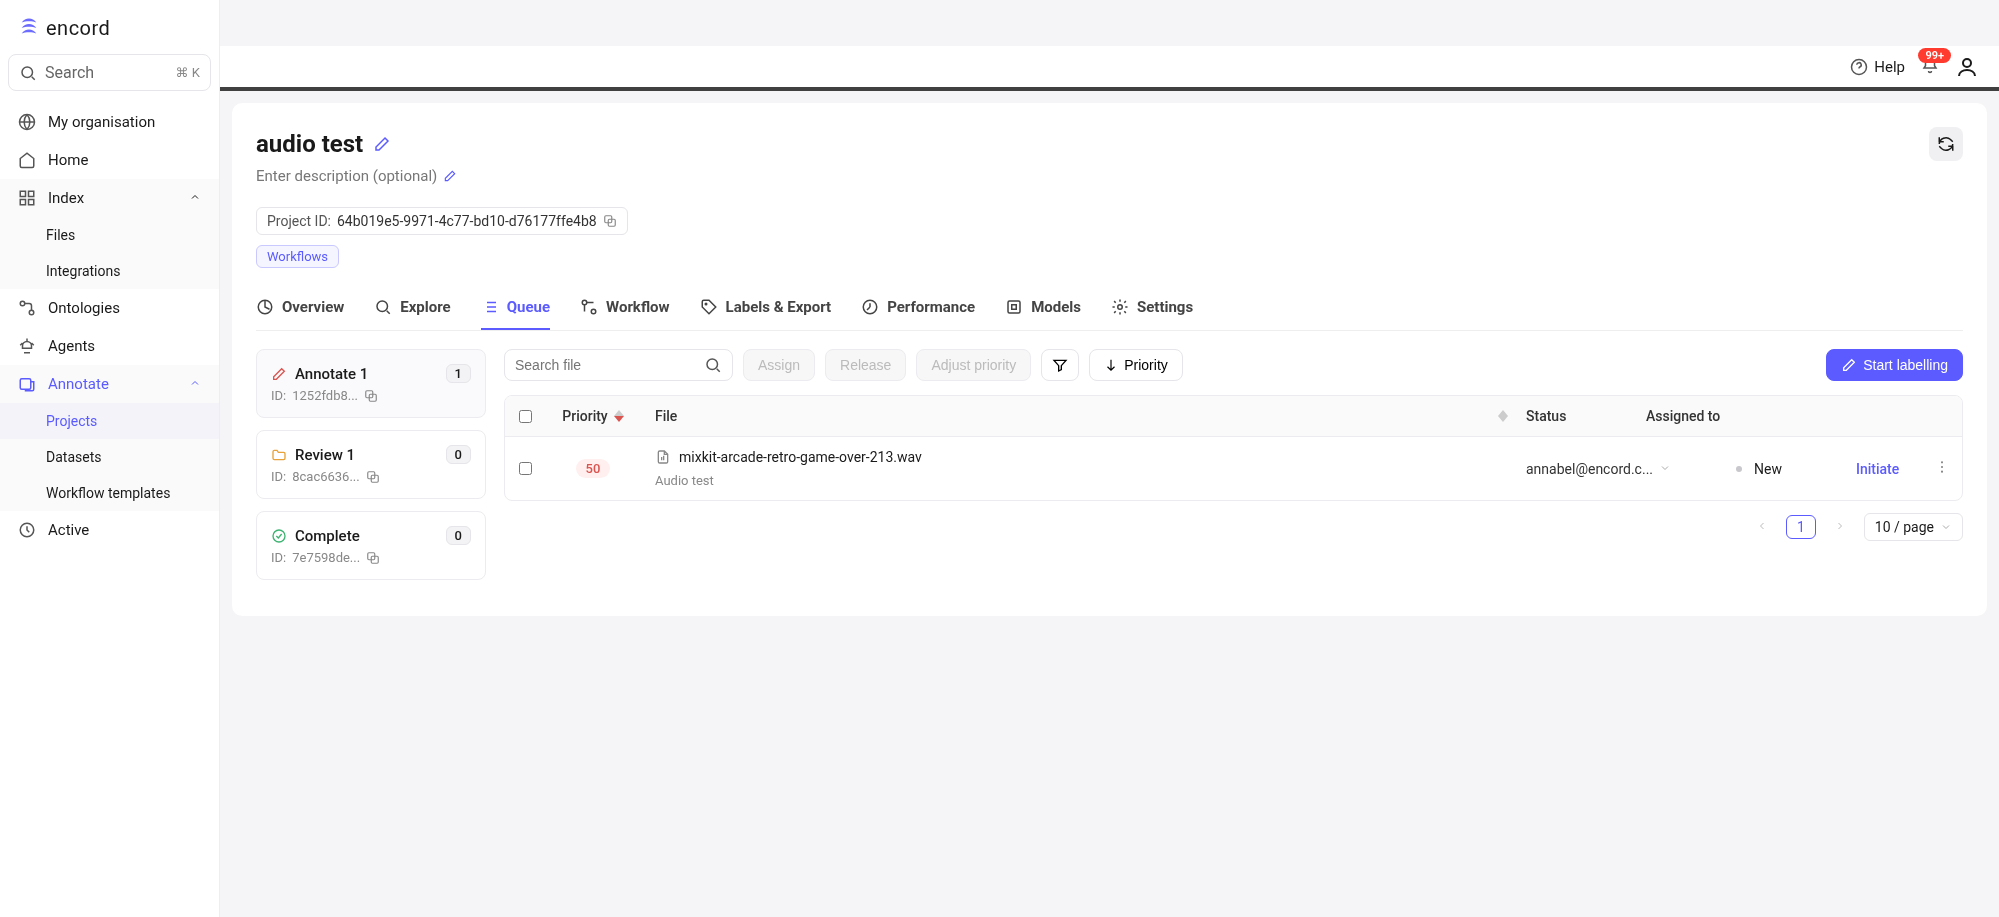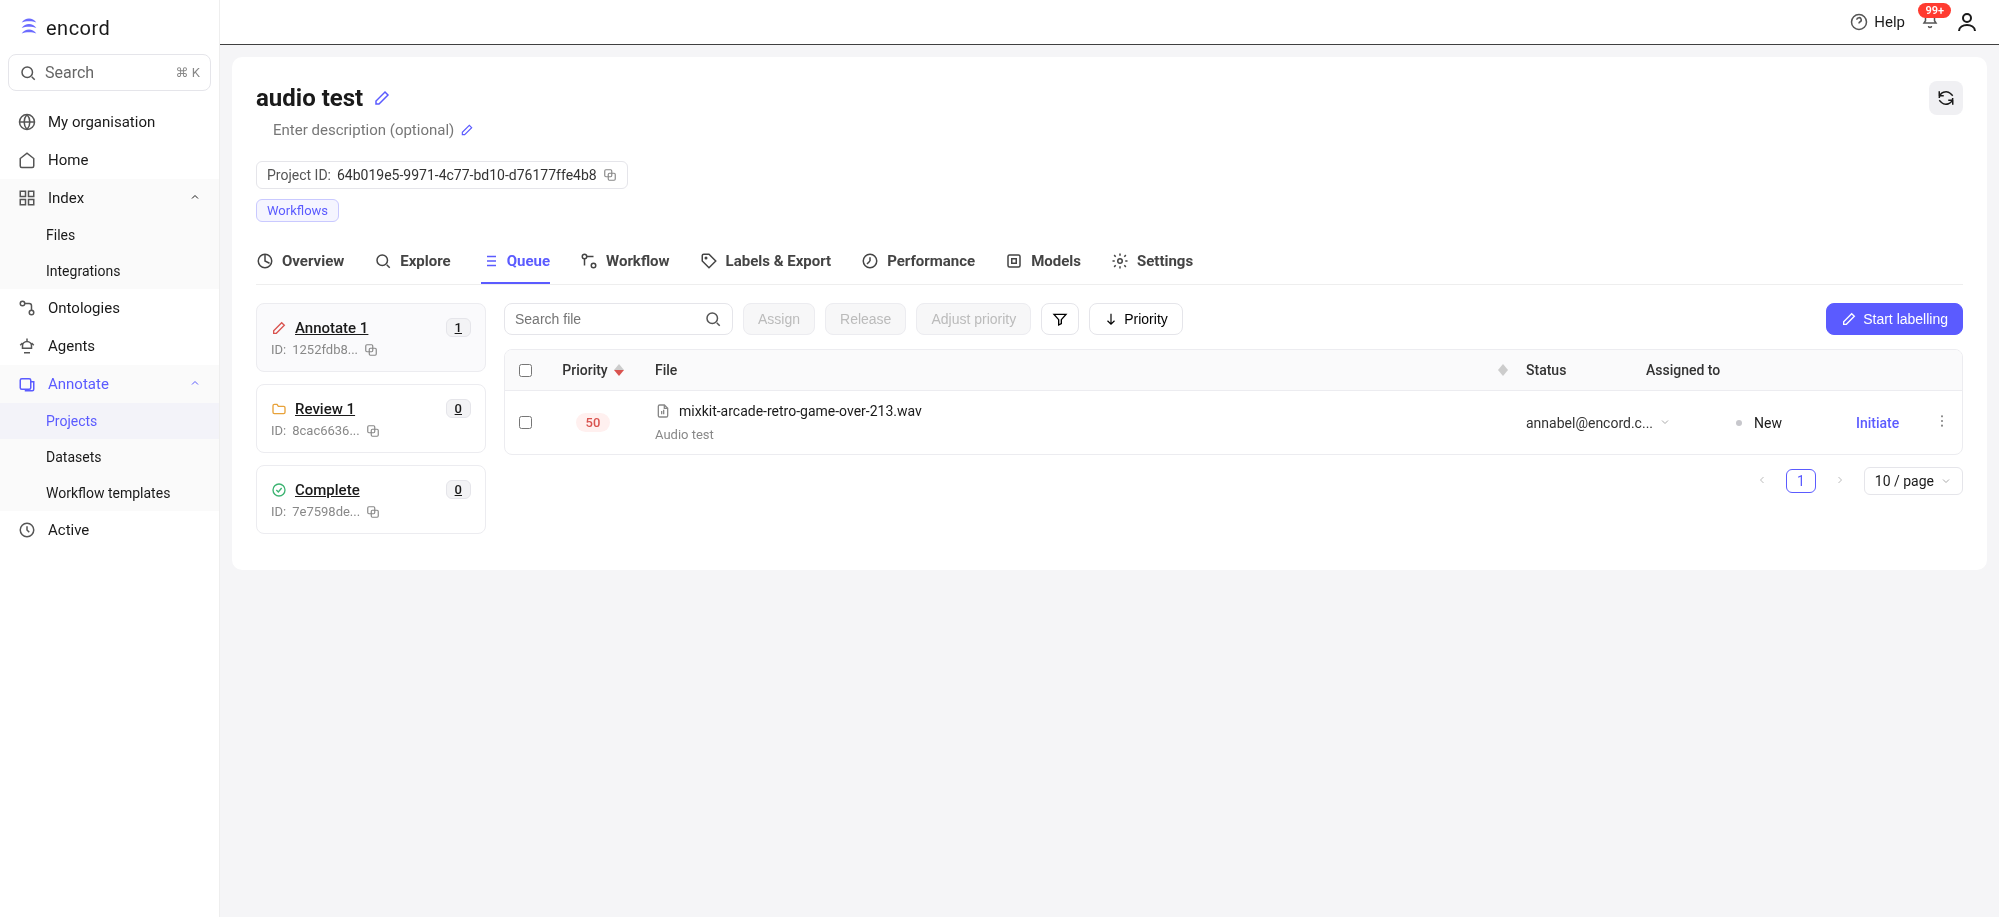--- a/index.html
+++ b/index.html
@@ -18,53 +18,53 @@
 .nav-item.sub { padding-left: 46px; font-size: 14px; }
 .nav-item.active { color: #5b5bff; background: #f3f3f9; }
 .nav-item.sub.active { background: #f3f3f9; }
 .nav-group { background: #fafafa; }
 .nav-group-header { display: flex; align-items: center; gap: 12px; padding: 10px 18px; font-size: 15px; cursor: pointer; }
 .ic { width: 18px; height: 18px; display: inline-flex; align-items: center; justify-content: center; color: #555; }
 .ic svg { width: 18px; height: 18px; }
 
 
 .main { flex: 1; display: flex; flex-direction: column; }
-.topbar { height: 45px; background: #fff; border-bottom: 1px solid #404040; display: flex; align-items: center; justify-content: flex-end; padding: 0 20px; gap: 16px; }
+.topbar { height: 45px; background: #fff; border-bottom: 4px solid #404040; display: flex; align-items: center; justify-content: flex-end; padding: 0 20px; gap: 16px; margin-top: 46px; }
 .help-btn { display: flex; align-items: center; gap: 6px; font-size: 15px; cursor: pointer; }
 .bell-wrap { position: relative; cursor: pointer; }
 .badge { position: absolute; top: -8px; right: -12px; background: #ff3b30; color: #fff; border-radius: 10px; padding: 1px 7px; font-size: 11px; font-weight: 600; }
 .avatar { width: 24px; height: 24px; cursor: pointer; }
 
 
 .content { flex: 1; padding: 12px; overflow: auto; }
 .card { background: #fff; border-radius: 10px; padding: 24px; }
 
 .title-row { display: flex; align-items: center; gap: 10px; }
 .title { font-size: 24px; font-weight: 700; }
 .edit-ic { color: #5b5bff; cursor: pointer; width: 18px; height: 18px; }
 .refresh-btn { margin-left: auto; width: 34px; height: 34px; background: #f0f0f3; border-radius: 8px; display: flex; align-items: center; justify-content: center; cursor: pointer; }
-.desc { margin-top: 6px; color: #777; font-size: 15px; display: flex; align-items: center; gap: 6px; margin-left: 17px; }
+.desc { margin-top: 6px; color: #777; font-size: 15px; display: flex; align-items: center; gap: 6px; }
 .pid-row { margin-top: 22px; }
 .pid-chip { display: inline-flex; align-items: center; gap: 6px; border: 1px solid #e5e5ea; border-radius: 6px; padding: 5px 10px; font-size: 14px; color: #555; }
 .pid-chip .pid { color: #333; }
 .copy-ic { cursor: pointer; color: #888; width: 14px; height: 14px; }
 .wf-badge { margin-top: 10px; display: inline-block; border: 1px solid #c9c9ff; color: #5b5bff; background: #f5f5ff; border-radius: 6px; padding: 3px 10px; font-size: 13px; }
 
 .tabs { display: flex; gap: 30px; border-bottom: 1px solid #eee; margin-top: 20px; }
 .tab { display: flex; align-items: center; gap: 8px; padding: 10px 0 12px 0; font-size: 15px; color: #444; cursor: pointer; border-bottom: 2px solid transparent; font-weight: bold; }
 .tab.active { color: #5b5bff; border-bottom-color: #5b5bff; }
 .tab .ic { color: currentColor; }
 
 .queue-area { display: flex; gap: 18px; margin-top: 18px; }
 
 
 .stage-col { width: 230px; }
 .stage-card { border: 1px solid #ececf0; border-radius: 8px; padding: 14px 14px; margin-bottom: 12px; cursor: pointer; }
 .stage-card.selected { background: #fafafc; }
-.stage-head { display: flex; align-items: center; gap: 8px; font-size: 15px; font-weight: 500; text-decoration: underline; }
+.stage-head { display: flex; align-items: center; gap: 8px; font-size: 15px; font-weight: 500; }
 .stage-head .cnt { margin-left: auto; background: #f3f3f5; border: 1px solid #e5e5ea; border-radius: 6px; padding: 1px 8px; font-size: 13px; font-weight: 500; }
 .stage-id { color: #888; font-size: 13px; margin-top: 5px; display: flex; align-items: center; gap: 6px; }
 .stage-ic { width: 16px; height: 16px; }
 
 
 .table-area { flex: 1; }
 .tbl-toolbar { display: flex; align-items: center; gap: 10px; }
 .search-file { flex: 0 0 220px; display: flex; align-items: center; border: 1px solid #e5e5ea; border-radius: 8px; padding: 6px 10px; gap: 8px; color: #999; }
 .search-file input { border: none; outline: none; flex: 1; font-size: 14px; color: #333; background: transparent; }
 .btn { padding: 7px 14px; border: 1px solid #e5e5ea; border-radius: 8px; background: #fff; font-size: 14px; cursor: pointer; display: inline-flex; align-items: center; gap: 6px; }

